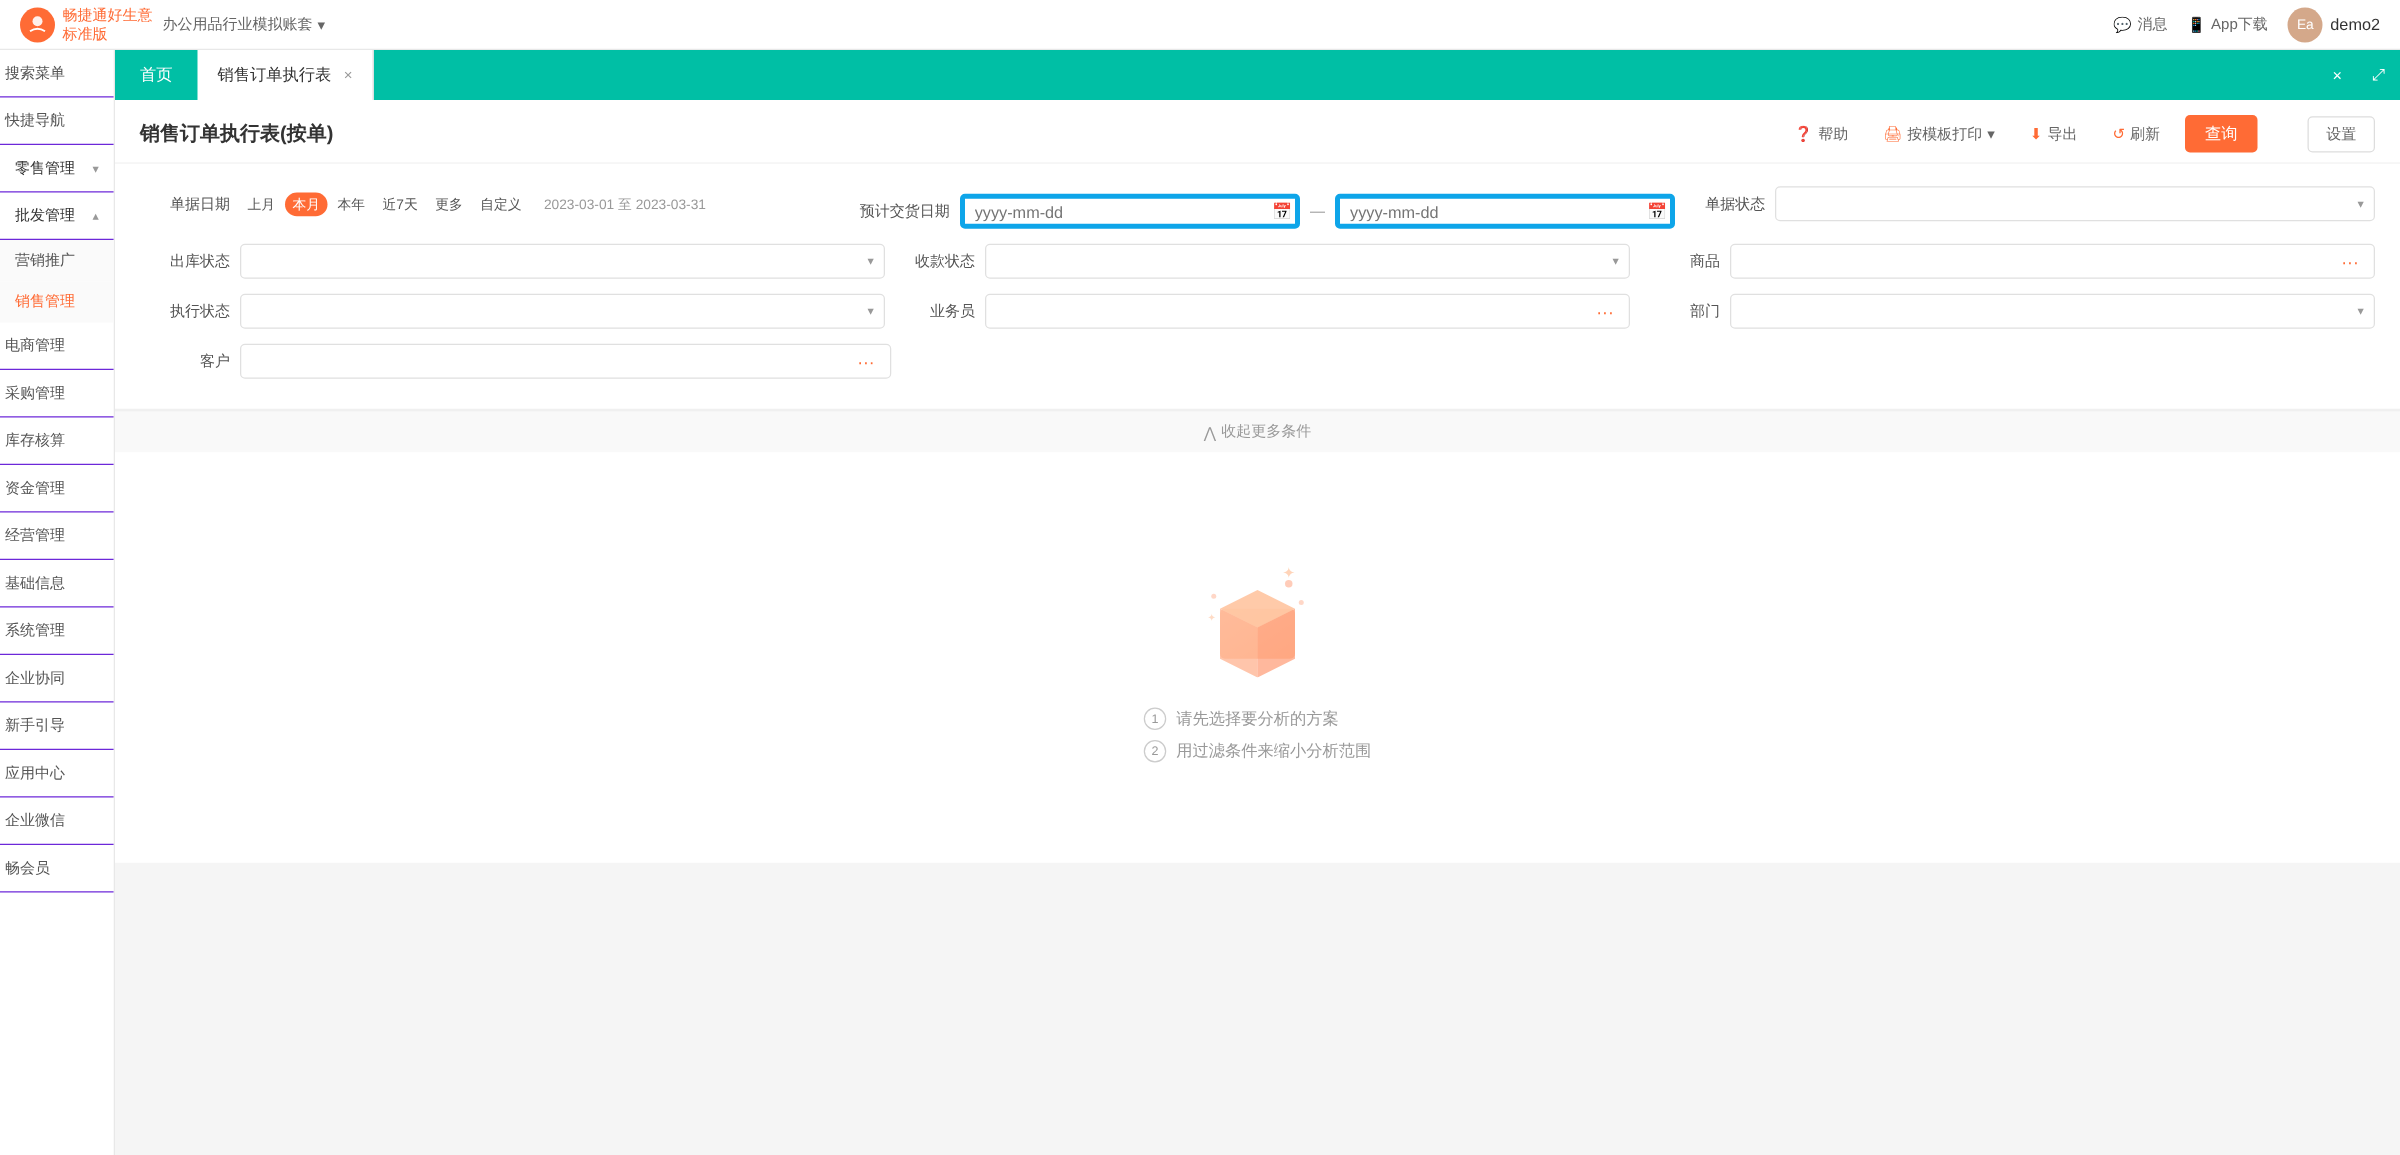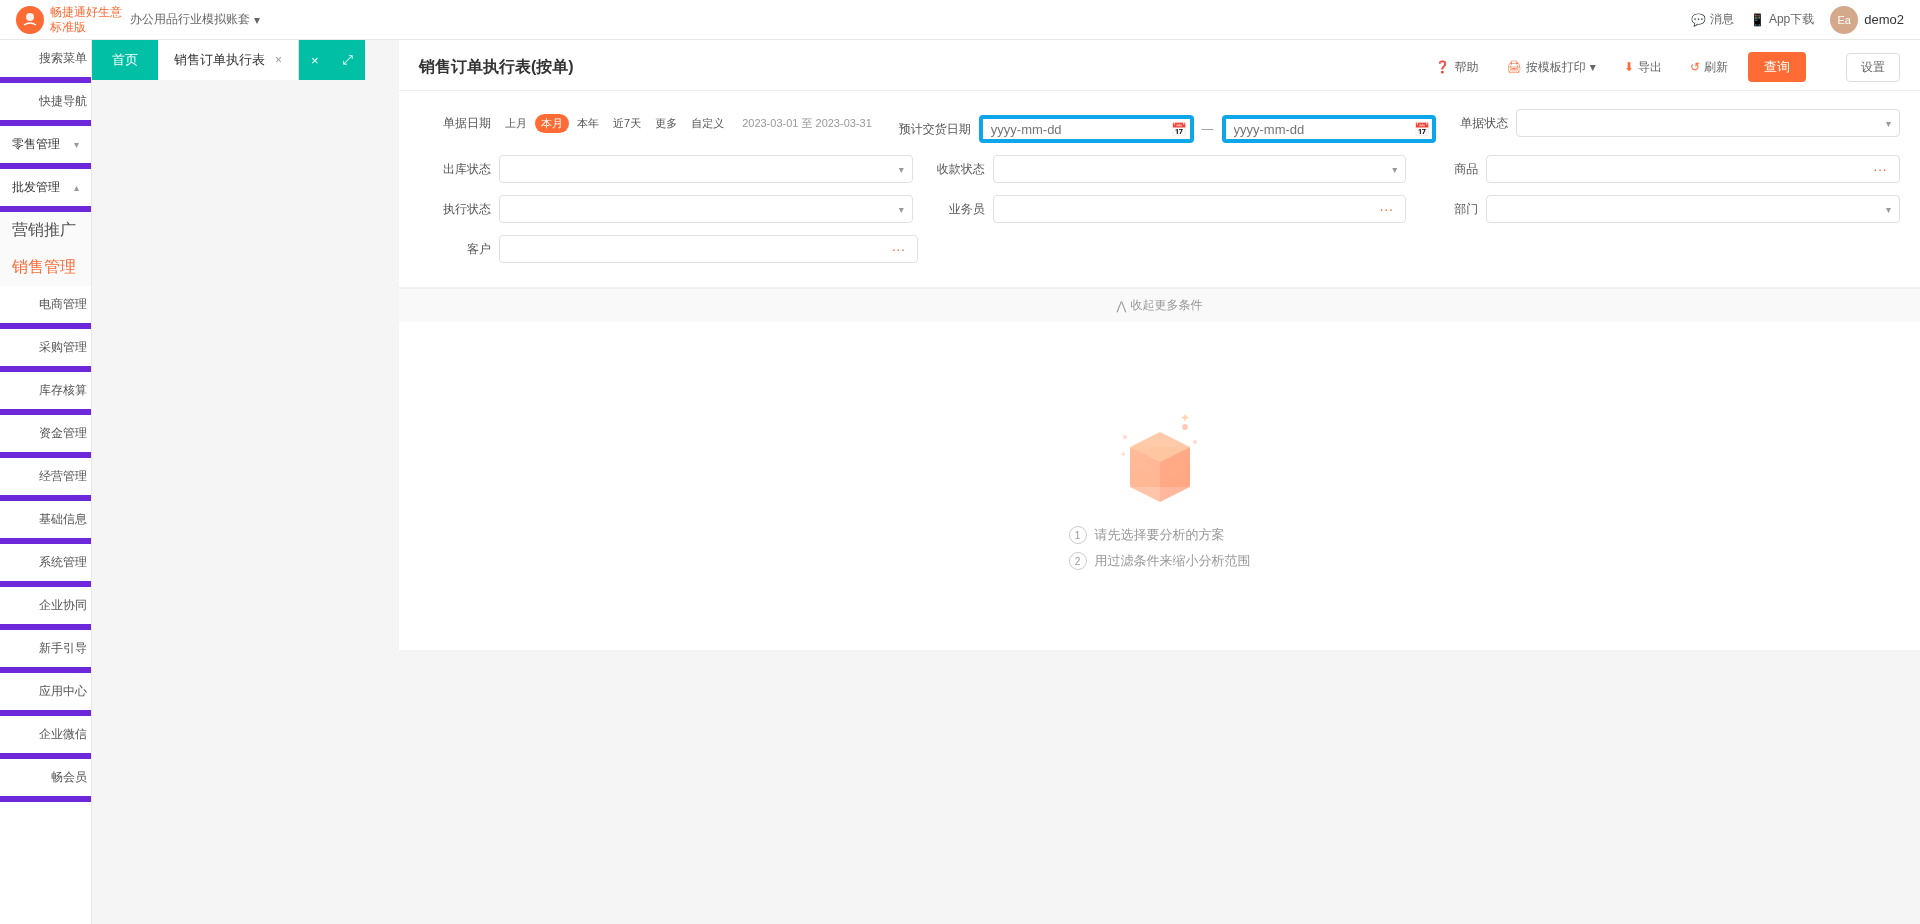--- a/index.html
+++ b/index.html
@@ -94,44 +94,44 @@
       width: 92px;
       background: #fff;
       border-right: 1px solid #e8e8e8;
       display: flex;
       flex-direction: column;
       overflow-y: auto;
       flex-shrink: 0;
     }
     .sidebar-item {
       padding: 10px 4px;
-      text-align: right;
+      text-align: left;
       cursor: pointer;
       color: #555;
       font-size: 12px;
-      border-bottom: 6px solid #6d28d9;
+      border-bottom: 1px solid #6d28d9;
       transition: background 0.2s;
     }
     .sidebar-item.section-header {
       display: flex;
       align-items: center;
       justify-content: space-between;
       padding: 10px 12px;
       font-size: 12px;
       color: #333;
     }
     .sidebar-item.section-header .arrow {
       font-size: 10px;
       color: #999;
     }
     .sidebar-sub-item {
       padding: 8px 12px;
       cursor: pointer;
       color: #555;
-      font-size: 16px;
+      font-size: 12px;
       background: #fafafa;
     }
     .sidebar-sub-item.active { color: #ff6b35; }
 
     
     .tab-bar {
       height: 40px;
       background: #00bfa5;
       display: flex;
       align-items: center;
@@ -553,21 +553,21 @@
     <div class="sidebar-item">经营管理</div>
     <div class="sidebar-item">基础信息</div>
     <div class="sidebar-item">系统管理</div>
     <div class="sidebar-item">企业协同</div>
     <div class="sidebar-item">新手引导</div>
     <div class="sidebar-item">应用中心</div>
     <div class="sidebar-item">企业微信</div>
     <div class="sidebar-item">畅会员</div>
   </div>
 
-  <div style="flex:1; display:flex; overflow:hidden;gap:34px;">
+  <div style="flex:1; display:flex; flex-direction:column; overflow:hidden;">
 
     <div class="tab-bar">
       <div class="tab-home">
         <span>首页</span>
       </div>
       <div class="tab-item active">
         <span>销售订单执行表</span>
         <span class="tab-close">×</span>
       </div>
       <div style="flex:1;"></div>

